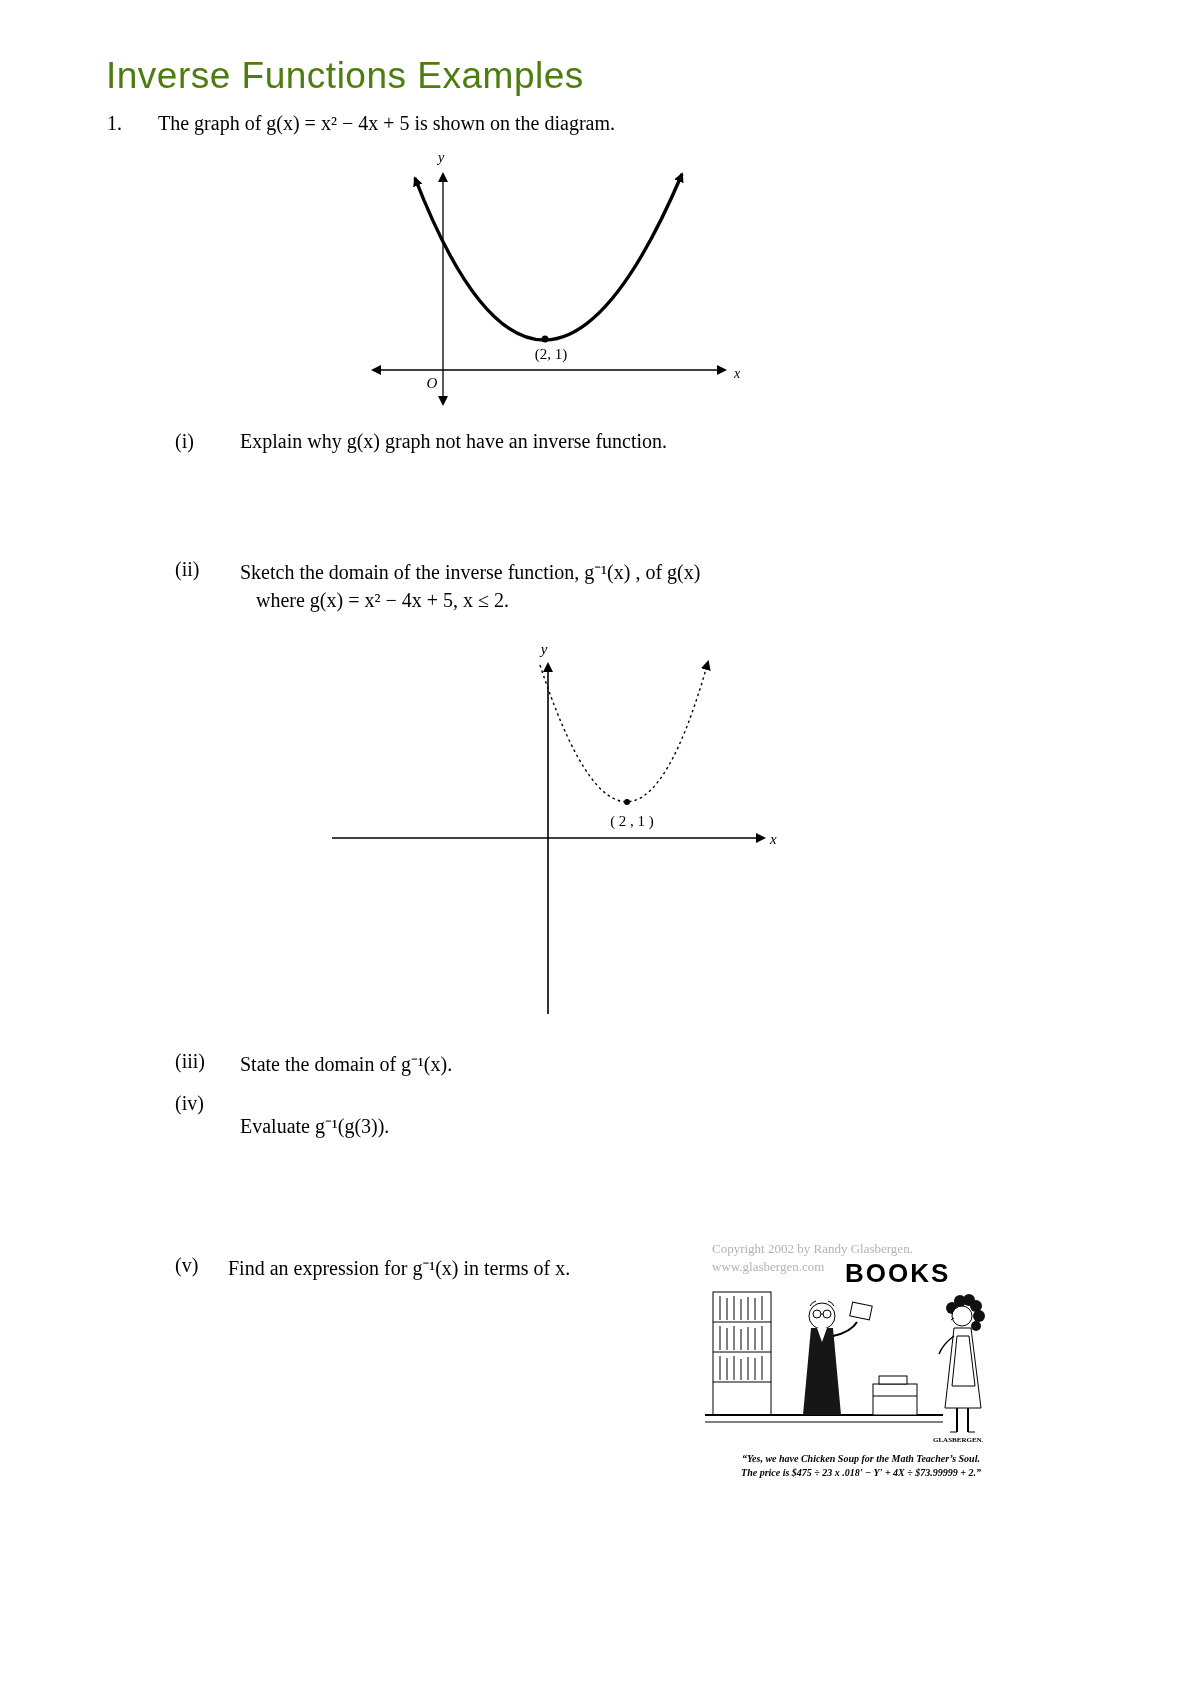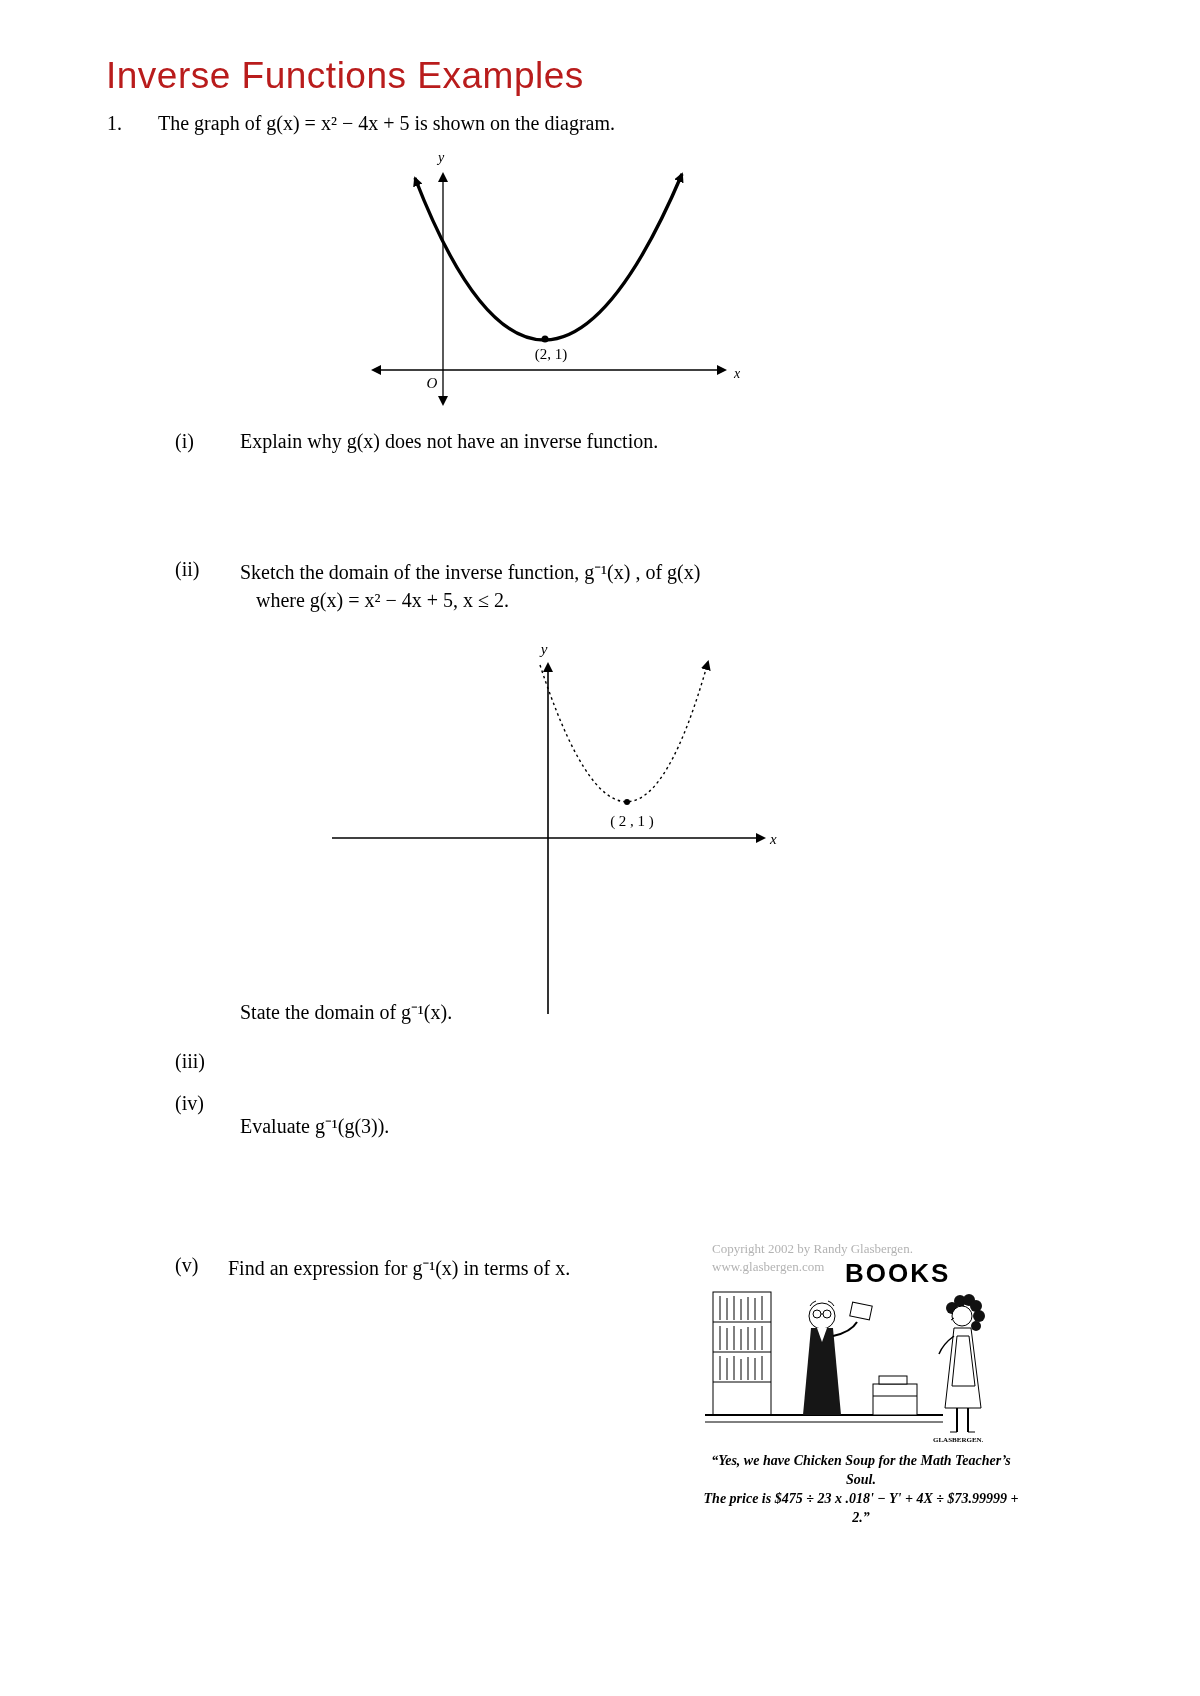--- a/index.html
+++ b/index.html
@@ -1,24 +1,24 @@
 <!DOCTYPE html>
 <html><head>
 <meta charset="utf-8">
 <style>
   html,body{margin:0;padding:0;}
   body{
     width:1200px;height:1696px;position:relative;background:#ffffff;color:#000;
     font-family:"Liberation Serif",serif;overflow:hidden;
   }
   .abs{position:absolute;}
-  .title{font-family:"Liberation Sans",sans-serif;font-size:37px;color:#b91c1c;letter-spacing:.5px;}
+  .title{font-family:"Liberation Sans",sans-serif;font-size:37px;color:#4d7c0f;letter-spacing:.5px;}
   .btxt{font-size:20px;white-space:nowrap;}
   .copyright{font-family:Liberation Serif, serif;font-size:13px;line-height:1.35;color:#b3b3b3;}
-  .caption{width:322px;text-align:center;font-weight:bold;font-style:italic;font-size:14px;line-height:1.35;}
+  .caption{width:322px;text-align:center;font-weight:bold;font-style:italic;font-size:10px;line-height:1.35;}
   svg text{font-family:"Liberation Serif",serif;fill:#000;}
   .ax-lbl{font-style:italic;font-size:14px;}
   .pt-lbl{font-size:15px;}
 </style>
 </head>
 <body>
 
 <div class="abs title" style="left:106px;top:55px;">Inverse Functions Examples</div>
 
 <div class="abs btxt" style="left:107px;top:112px;">1.</div>
@@ -34,21 +34,21 @@
   <line x1="18" y1="222" x2="370" y2="222" stroke="#000" stroke-width="1.3" marker-start="url(#ah1)" marker-end="url(#ah1)"></line>
   <path d="M60,30 Q186.5,356 327,26" fill="none" stroke="#000" stroke-width="3.4" marker-start="url(#ah1)" marker-end="url(#ah1)"></path>
   <circle cx="190" cy="191" r="3.5" fill="#000"></circle>
   <text class="ax-lbl" x="86" y="14" text-anchor="middle">y</text>
   <text class="ax-lbl" x="379" y="230">x</text>
   <text class="ax-lbl" x="77" y="240" text-anchor="middle" style="font-size:15px">O</text>
   <text class="pt-lbl" x="196" y="211" text-anchor="middle">(2, 1)</text>
 </svg>
 
 <div class="abs btxt" style="left:175px;top:430px;">(i)</div>
-<div class="abs btxt" style="left:240px;top:430px;">Explain why g(x) does not have an inverse function.</div>
+<div class="abs btxt" style="left:240px;top:430px;">Explain why g(x) graph not have an inverse function.</div>
 
 <div class="abs btxt" style="left:175px;top:558px;">(ii)</div>
 <div class="abs btxt" style="left:240px;top:558px;">Sketch the domain of the inverse function, g⁻¹(x) , of g(x)</div>
 <div class="abs btxt" style="left:256px;top:589px;">where g(x) = x² − 4x + 5, x ≤ 2.</div>
 
 <svg class="abs" style="left:318px;top:642px;" width="478" height="378" viewBox="0 0 478 378">
   <defs>
     <marker id="ah2" viewBox="0 0 10 10" markerWidth="10" markerHeight="10" refX="8" refY="5" orient="auto-start-reverse" markerUnits="userSpaceOnUse">
       <path d="M0,0 L10,5 L0,10 Z" fill="#000"></path>
     </marker>
@@ -56,21 +56,21 @@
   <line x1="230" y1="372" x2="230" y2="22" stroke="#000" stroke-width="1.6" marker-end="url(#ah2)"></line>
   <line x1="14" y1="196" x2="446" y2="196" stroke="#000" stroke-width="1.3" marker-end="url(#ah2)"></line>
   <path d="M222,23 Q312,298 390,20" fill="none" stroke="#000" stroke-width="1.4" stroke-dasharray="2.5 3.2" marker-end="url(#ah2)"></path>
   <circle cx="309" cy="160" r="3" fill="#000"></circle>
   <text class="ax-lbl" x="226" y="12" text-anchor="middle" style="font-size:15px">y</text>
   <text class="ax-lbl" x="452" y="202" style="font-size:15px">x</text>
   <text class="pt-lbl" x="314" y="184" text-anchor="middle">( 2 , 1 )</text>
 </svg>
 
 <div class="abs btxt" style="left:175px;top:1050px;">(iii)</div>
-<div class="abs btxt" style="left:240px;top:998px;">State the domain of g⁻¹(x).</div>
+<div class="abs btxt" style="left:240px;top:1050px;">State the domain of g⁻¹(x).</div>
 
 <div class="abs btxt" style="left:175px;top:1092px;">(iv)</div>
 <div class="abs btxt" style="left:240px;top:1112px;">Evaluate g⁻¹(g(3)).</div>
 
 <div class="abs btxt" style="left:175px;top:1254px;">(v)</div>
 <div class="abs btxt" style="left:228px;top:1254px;">Find an expression for g⁻¹(x) in terms of x.</div>
 
 <div class="abs copyright" style="left:712px;top:1240px;">
   <div>Copyright 2002 by Randy Glasbergen.</div>
   <div>www.glasbergen.com</div>

